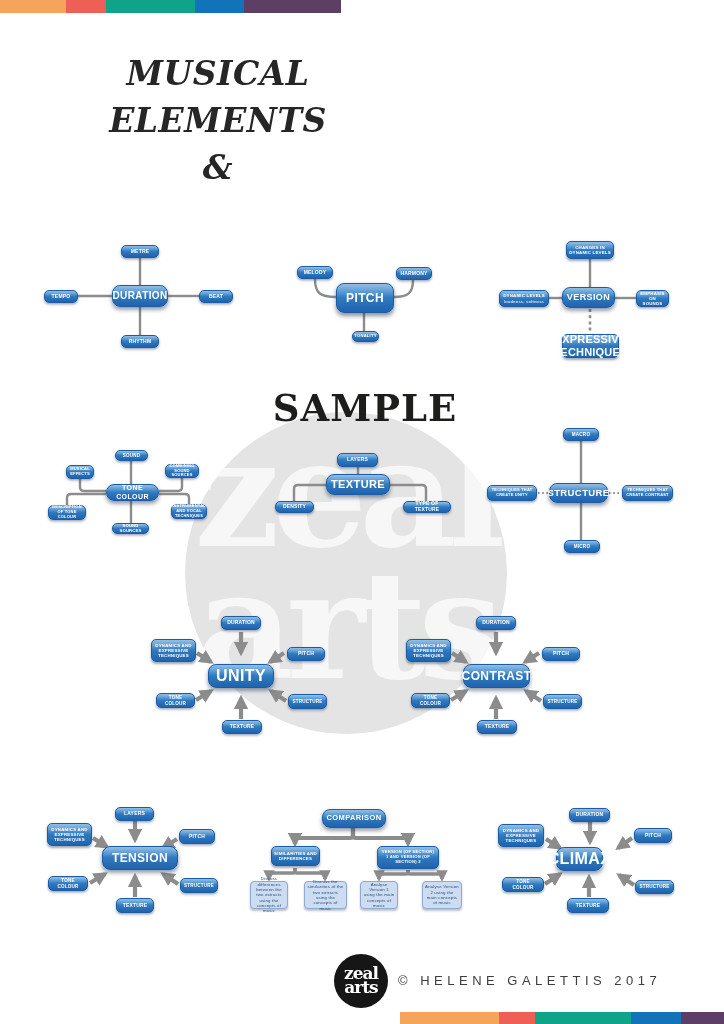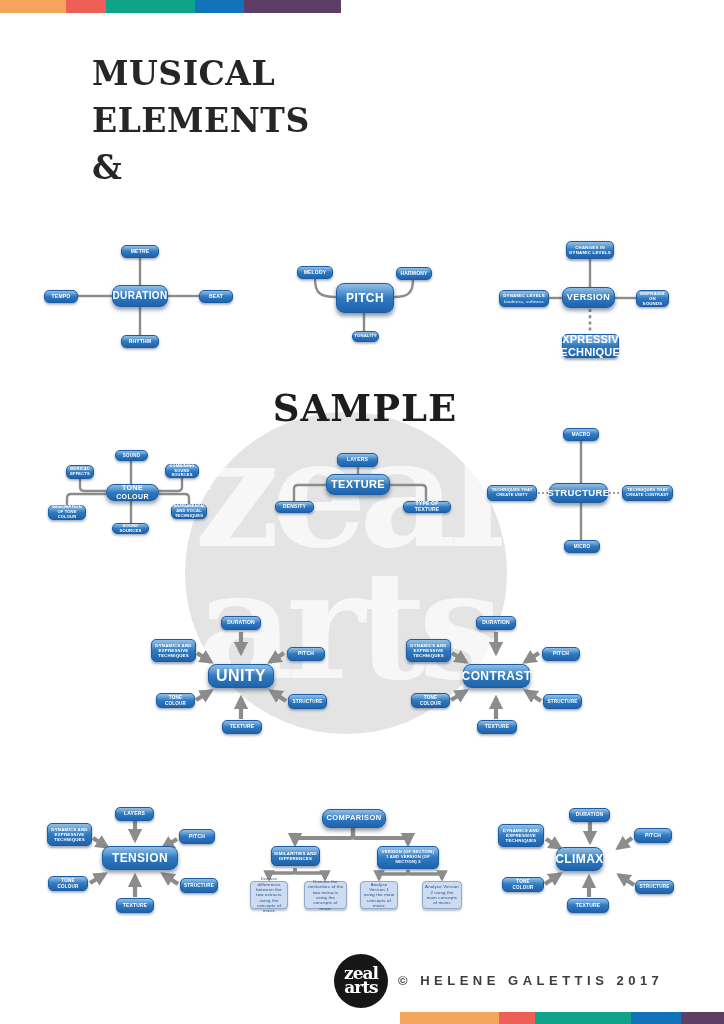--- a/index.html
+++ b/index.html
@@ -2,23 +2,23 @@
 <html><head>
 <meta charset="utf-8">
 <style>
   html,body{margin:0;padding:0;background:#ffffff;}
   .page{position:relative;width:724px;height:1024px;background:#fff;overflow:hidden;
         font-family:"Liberation Sans",sans-serif;}
   
   .stripe{position:absolute;display:flex;z-index:4;}
   .stripe span{display:block;height:100%;}
   
-  .title{position:absolute;left:92px;top:50px;width:252px;
+  .title{position:absolute;left:92px;top:50px;width:252px;text-align:center;
          font-family:"DejaVu Serif",serif;font-weight:bold;color:#262626;
-         font-size:33px;line-height:47px;letter-spacing:.5px;z-index:2;}
+         font-size:33px;line-height:47px;letter-spacing:.5px;z-index:2;font-style:italic;}
   
   .wm-circle{position:absolute;left:185px;top:412px;width:322px;height:322px;border-radius:50%;
              background:#e4e4e4;overflow:hidden;z-index:0;
              font-family:"DejaVu Serif",serif;color:#f7f7f7;}
   .wm-word{position:absolute;width:100%;text-align:center;font-weight:bold;letter-spacing:-8px;line-height:1;}
   .wm-z{top:6px;font-size:150px;}
   .wm-a{top:138px;font-size:150px;}
   .sample{position:absolute;left:240px;top:386px;width:250px;text-align:center;
           font-family:"DejaVu Serif",serif;font-weight:bold;font-size:37px;color:#1d1d1b;
           letter-spacing:1px;z-index:3;}
@@ -33,21 +33,21 @@
         box-shadow:0 1.5px 2.5px rgba(40,60,90,.45);
         line-height:1.18;padding:1px 2px;letter-spacing:.2px;z-index:2;}
   .hub{border-radius:8px;box-shadow:0 2.5px 4.5px rgba(40,60,90,.55);letter-spacing:.4px;}
   .leaf{background-image:none;background:#cddcf1;border:1px solid #8fa9cf;color:#1d4c7c;
         font-weight:normal;border-radius:4px;box-shadow:0 1.5px 2px rgba(40,60,90,.3);line-height:1.25;}
   
   .f-logo{position:absolute;left:334px;top:954px;width:54px;height:54px;border-radius:50%;
           background:#161616;color:#fff;display:flex;flex-direction:column;align-items:center;
           justify-content:center;font-family:"DejaVu Serif",serif;font-weight:bold;
           font-size:17px;line-height:.82;letter-spacing:-1px;z-index:2;}
-  .f-copy{position:absolute;left:398px;top:973px;font-size:13px;font-weight:bold;color:#3d3d3c;
+  .f-copy{position:absolute;left:398px;top:973px;font-size:13px;font-weight:normal;color:#3d3d3c;
           letter-spacing:4.5px;z-index:2;white-space:nowrap;}
 </style>
 </head>
 <body>
 
 <div class="page">
 
   <div class="stripe" style="left:0;top:0;height:13px;">
     <span style="width:66px;background:#f5a55b"></span>
     <span style="width:40px;background:#ee6056"></span>
@@ -216,21 +216,21 @@
   <div class="node leaf" style="left:304px;top:881px;width:43px;height:28px;font-size:4.3px">Discuss the similarities of the two extracts using the concepts of music</div>
   <div class="node leaf" style="left:360px;top:881px;width:38px;height:28px;font-size:4.3px">Analyse Version 1 using the main concepts of music</div>
   <div class="node leaf" style="left:422px;top:881px;width:40px;height:28px;font-size:4.3px">Analyse Version 2 using the main concepts of music</div>
 
   <div class="node" style="left:569px;top:808px;width:41px;height:14px;font-size:5px">DURATION</div>
   <div class="node" style="left:498px;top:824px;width:46px;height:23px;font-size:4.4px">DYNAMICS AND EXPRESSIVE TECHNIQUES</div>
   <div class="node" style="left:634px;top:828px;width:38px;height:15px;font-size:5px">PITCH</div>
   <div class="node" style="left:502px;top:877px;width:42px;height:15px;font-size:4.6px">TONE COLOUR</div>
   <div class="node" style="left:635px;top:880px;width:39px;height:14px;font-size:4.6px">STRUCTURE</div>
   <div class="node" style="left:567px;top:898px;width:42px;height:15px;font-size:5px">TEXTURE</div>
-  <div class="node hub" style="left:556px;top:847px;width:47px;height:24px;font-size:12px">CLIMAX</div>
+  <div class="node hub" style="left:556px;top:847px;width:47px;height:24px;font-size:16px">CLIMAX</div>
 
   <div class="f-logo">
     <span>zeal</span>
     <span>arts</span>
   </div>
   <div class="f-copy">© HELENE GALETTIS 2017</div>
 
   <div class="stripe" style="left:400px;top:1012px;height:12px;">
     <span style="width:99px;background:#f5a55b"></span>
     <span style="width:36px;background:#ee6056"></span>

